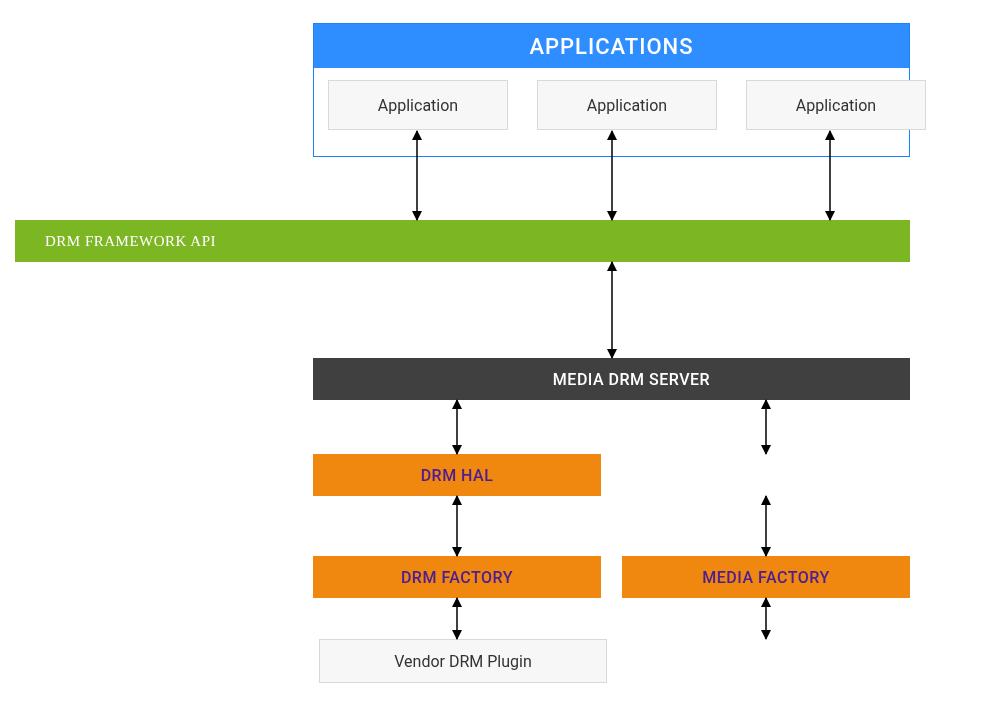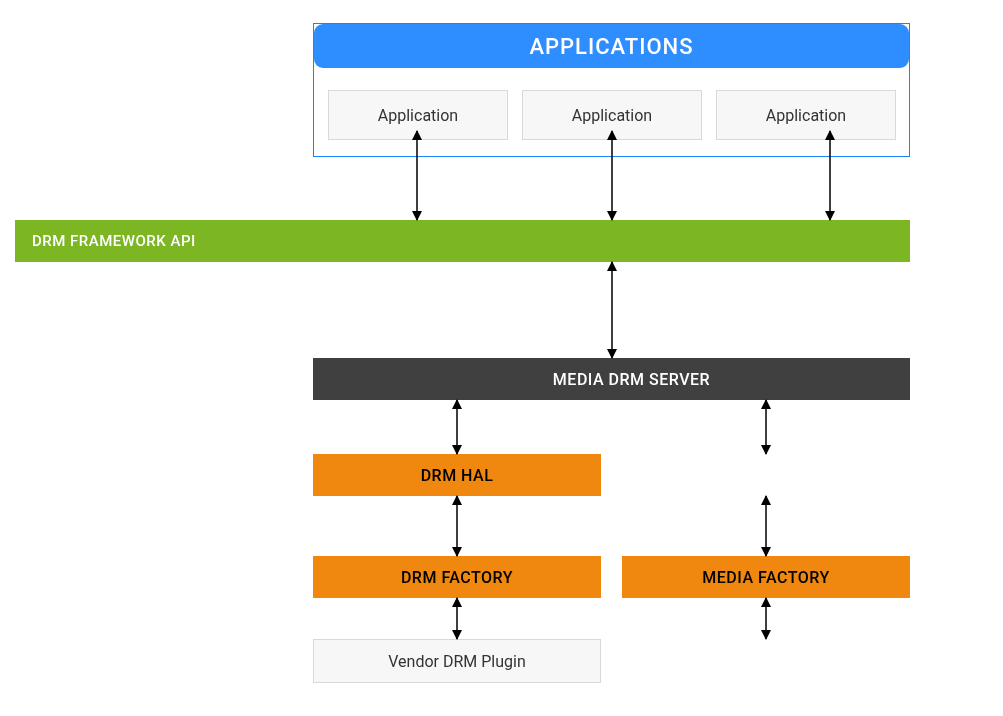--- a/index.html
+++ b/index.html
@@ -23,27 +23,26 @@
   .apps-header {
     height: 44px;
     background: #2f8eff;
     color: #fff;
     font-size: 22px;
     font-weight: 500;
     letter-spacing: 1px;
     display: flex;
     align-items: center;
     justify-content: center;
-    border-radius: 9px;
   }
   .apps-row {
     display: flex;
     justify-content: flex-start;
-    padding: 22px 14px;
-    gap: 14px;
+    padding: 12px 14px;
+    gap: 29px;
   }
   .app-box {
     flex: 0 0 180px;
     height: 50px;
     background: #f7f7f7;
     border: 1px solid #d9d9d9;
     display: flex;
     align-items: center;
     justify-content: center;
     font-size: 16px;
@@ -52,24 +51,25 @@
 
   
   .framework-bar {
     position: absolute;
     left: 15px; top: 220px;
     width: 895px; height: 42px;
     background: #7cb623;
     color: #fff;
     display: flex;
     align-items: center;
-    padding-left: 17px;
+    padding-left: 30px;
     font-size: 15px;
     font-weight: 500;
     letter-spacing: 0.5px;
+    font-family: Liberation Serif, serif;
   }
 
   
   .server-bar {
     position: absolute;
     left: 313px; top: 358px;
     width: 597px; height: 42px;
     background: #404040;
     color: #fff;
     display: flex;
@@ -90,38 +90,39 @@
     justify-content: space-between;
   }
   .hal-row { top: 454px; }
   .factory-row { top: 556px; }
   .plugin-row { top: 639px; }
 
   .orange-box {
     flex: 0 0 288px;
     height: 42px;
     background: #f0870e;
-    color: #000000;
+    color: #4c1d95;
     font-size: 16px;
     font-weight: 500;
     letter-spacing: 0.5px;
     display: flex;
     align-items: center;
     justify-content: center;
   }
   .plugin-box {
     flex: 0 0 288px;
     height: 44px;
     background: #f7f7f7;
     border: 1px solid #d9d9d9;
     color: #333;
     font-size: 16px;
     display: flex;
     align-items: center;
     justify-content: center;
+    margin-left: 6px;
   }
 
   
   svg.arrows {
     position: absolute;
     left: 0; top: 0;
     width: 1003px; height: 716px;
     pointer-events: none;
   }
 </style>

